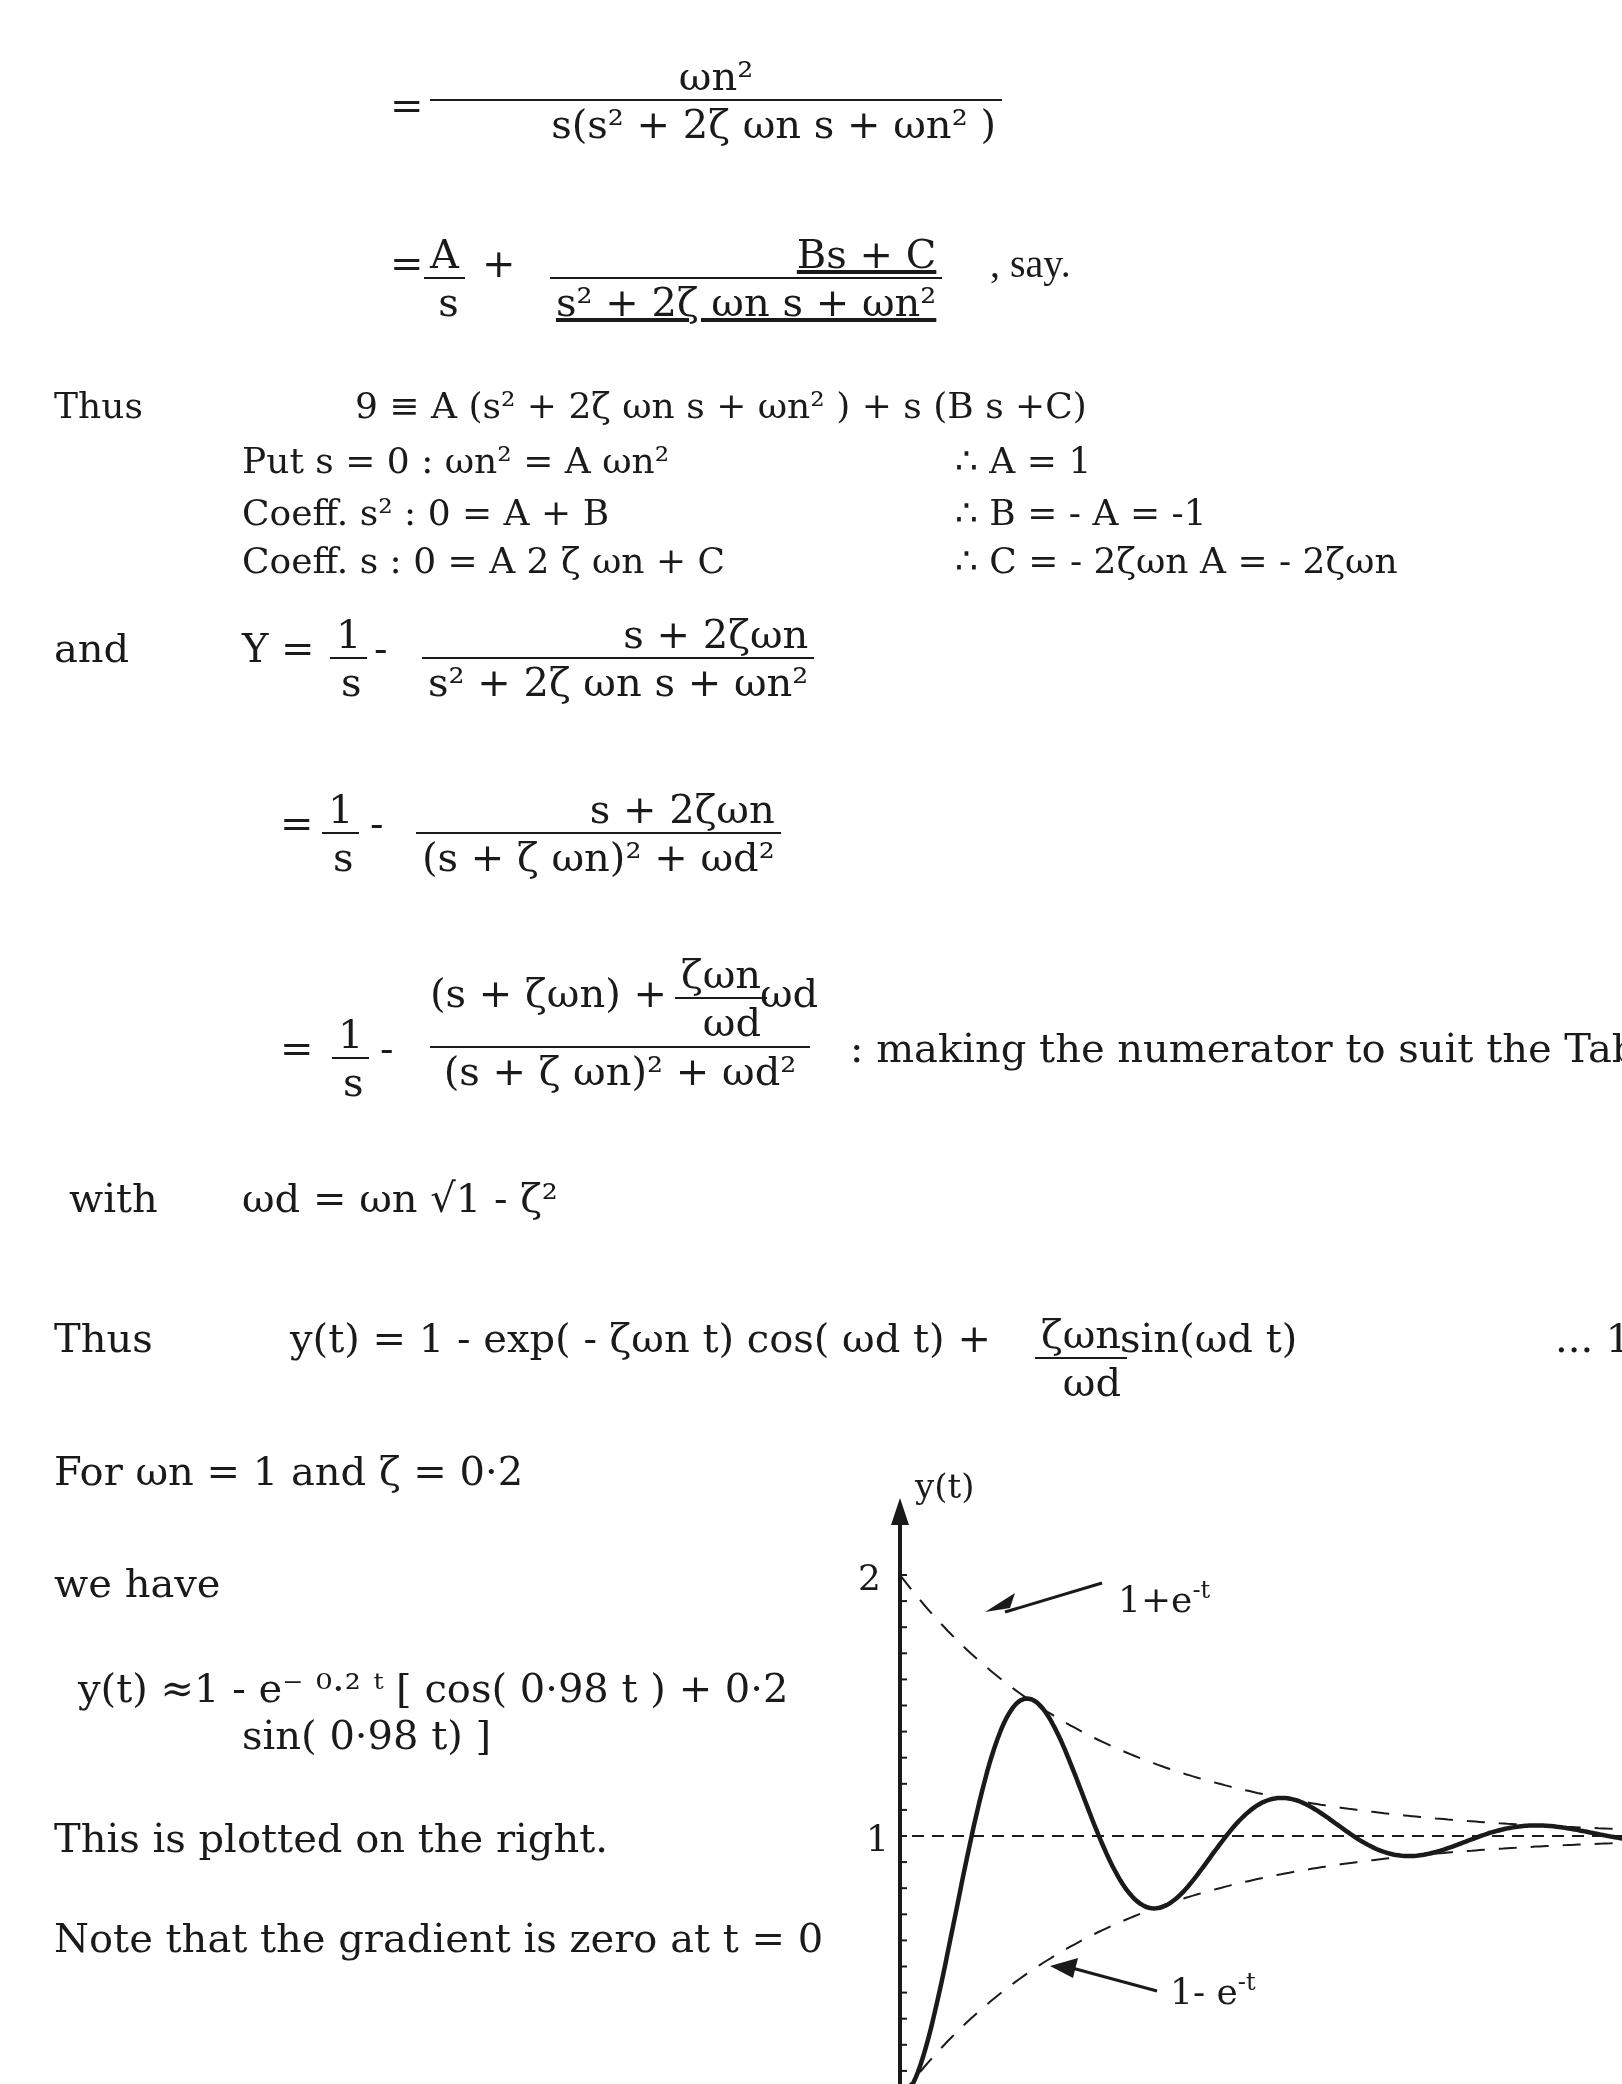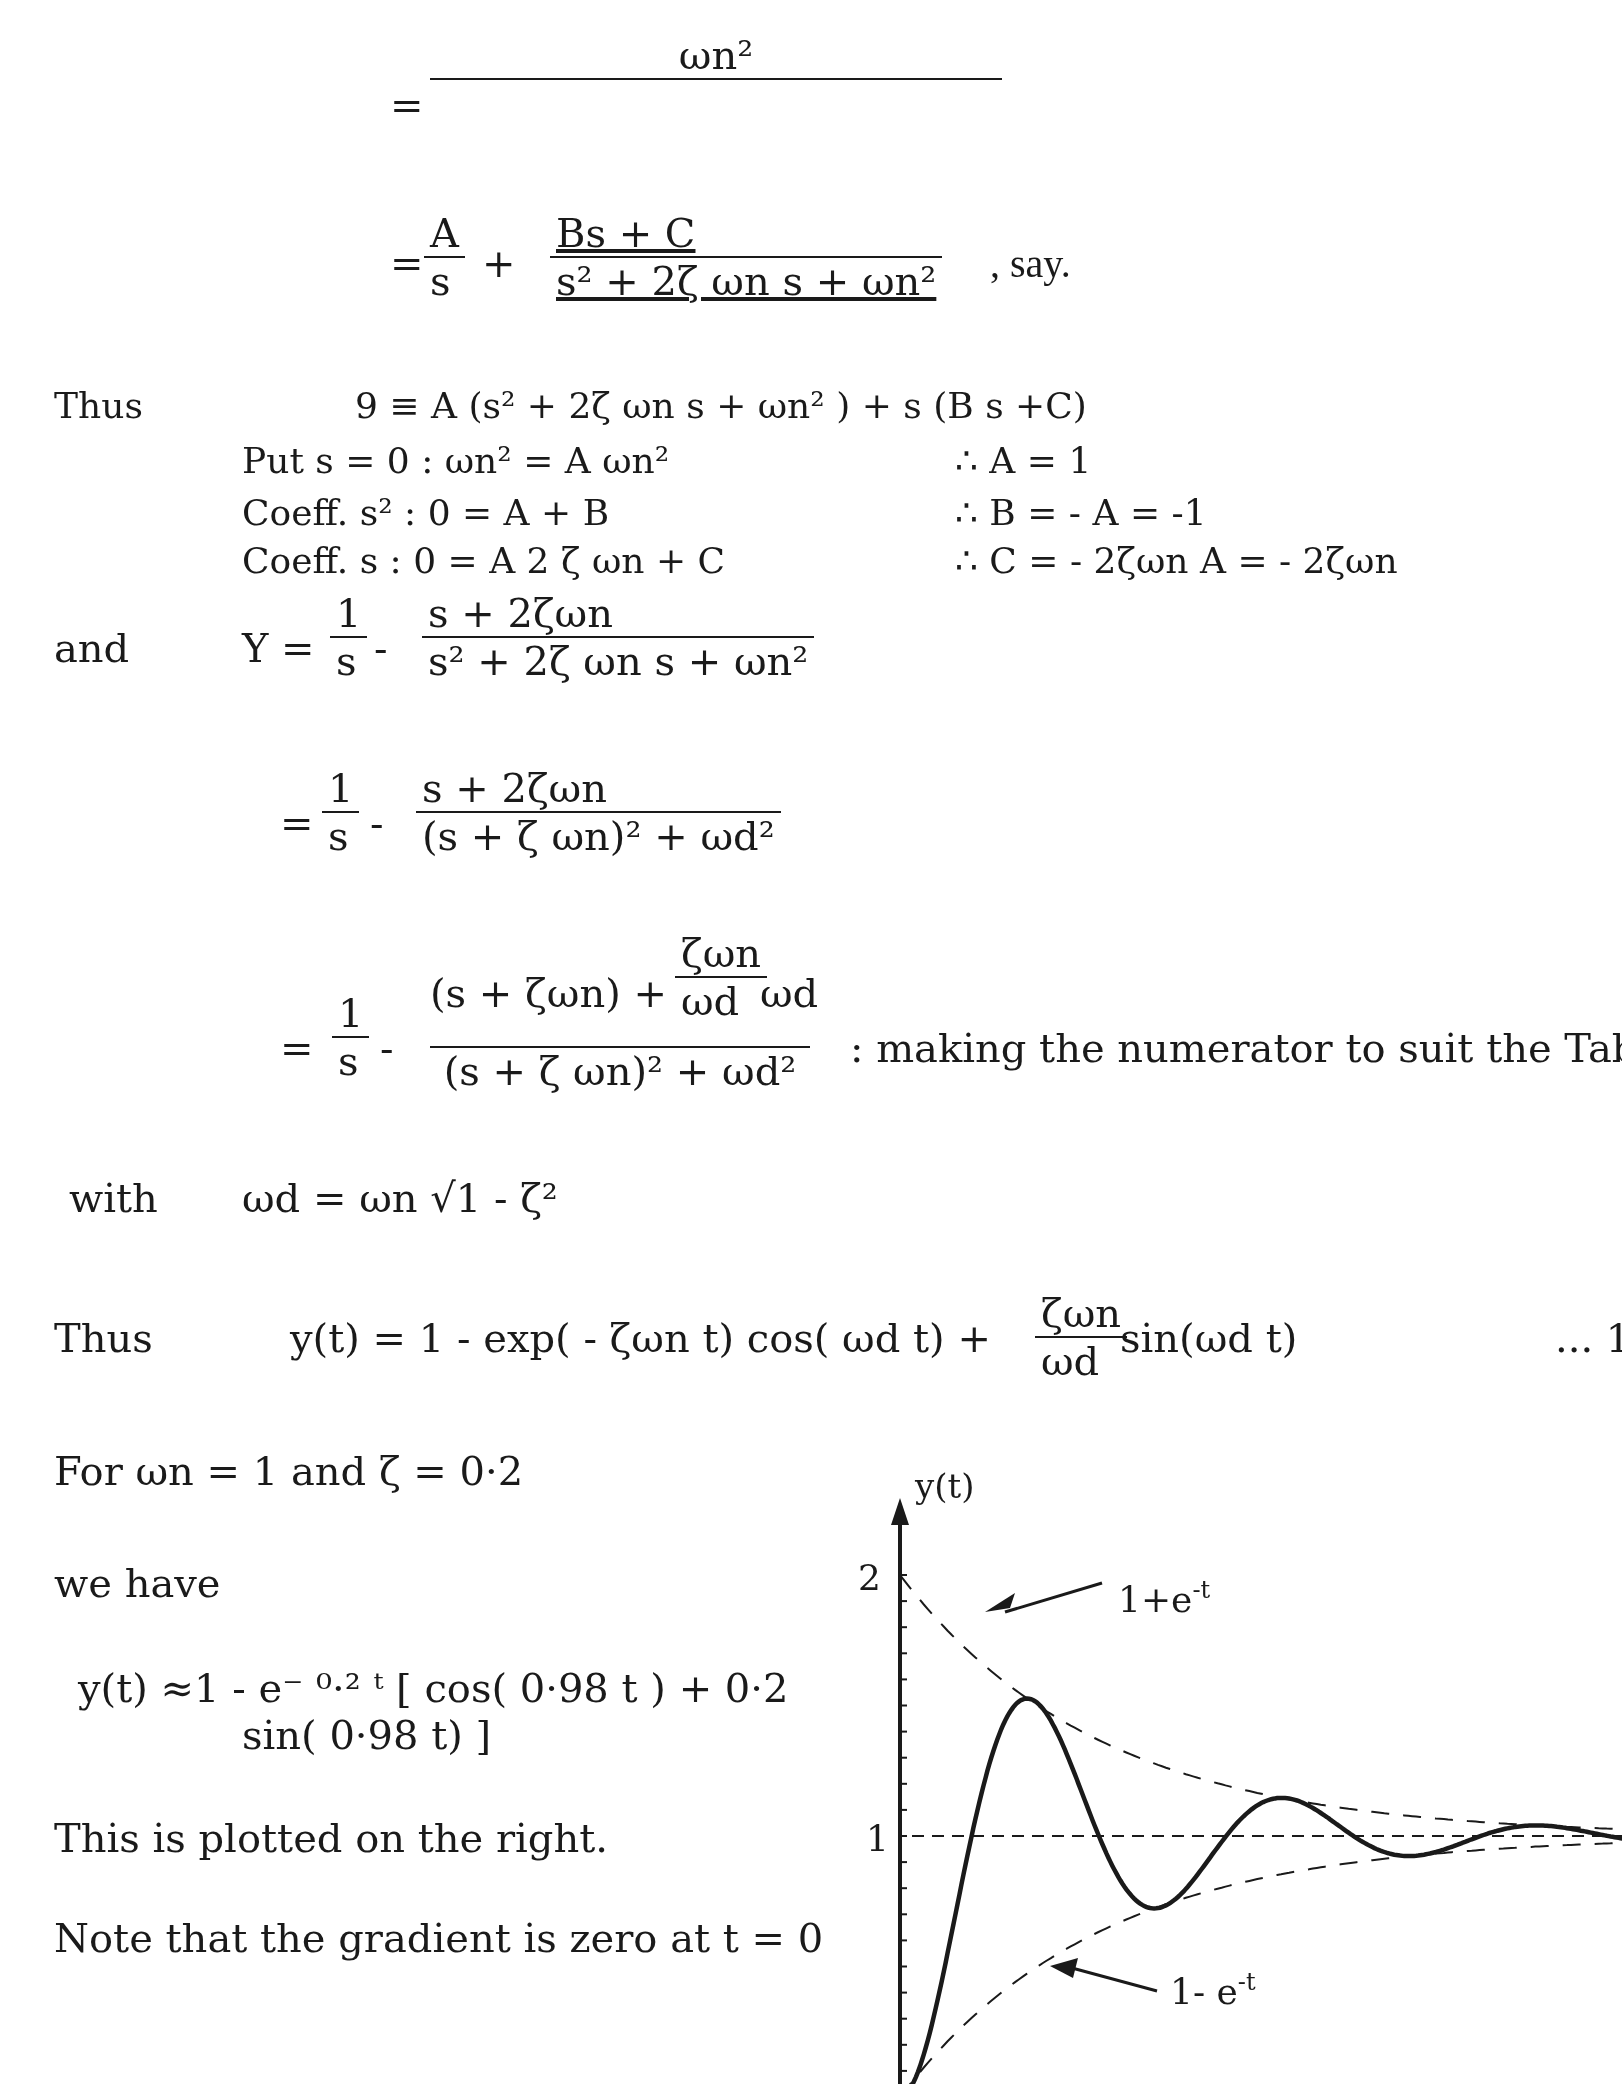--- a/index.html
+++ b/index.html
@@ -1,33 +1,34 @@
 <!DOCTYPE html>
 <html><head>
 <meta charset="utf-8">
 <style>
   html, body { margin:0; padding:0; background:#ffffff; }
   body { width:1622px; height:2084px; position:relative; overflow:hidden;
          font-family:"DejaVu Serif","Liberation Serif",serif; color:#1a1a1a; }
   .abs { position:absolute; white-space:nowrap; }
   .t40 { font-size:40px; }
   .t36 { font-size:36px; }
-  .frac { display:inline-flex; flex-direction:column; align-items:flex-start; vertical-align:middle; }
+  .frac { display:inline-flex; flex-direction:column; align-items:flex-end; vertical-align:middle;margin-top:21px; }
   .frac .num, .frac .den { display:block; padding:0 6px; }
   .frac .bar { display:block; width:100%; border-top:2px solid #1a1a1a; }
   svg text { font-family:"DejaVu Serif", serif; fill:#1a1a1a; }
 </style>
 </head>
 <body>
 
 <div class="abs t40" style="left:390px; top:32px;">
   <span style="position:absolute; left:0; top:50px;">=</span>
   <span class="frac" style="position:absolute; left:40px; top:0;">
     <span class="num" style="width:560px; text-align:center;">ωn²</span>
     <span class="bar"></span>
+    <span class="den">s(s² + 2ζ ωn s + ωn² )</span>
   </span>
 </div>
 
 <div class="abs t40" style="left:390px; top:210px;">
   <span style="position:absolute; left:0; top:30px;">=</span>
   <span class="frac" style="position:absolute; left:34px; top:0;">
     <span class="num">A</span>
     <span class="bar"></span>
     <span class="den">s</span>
   </span>

